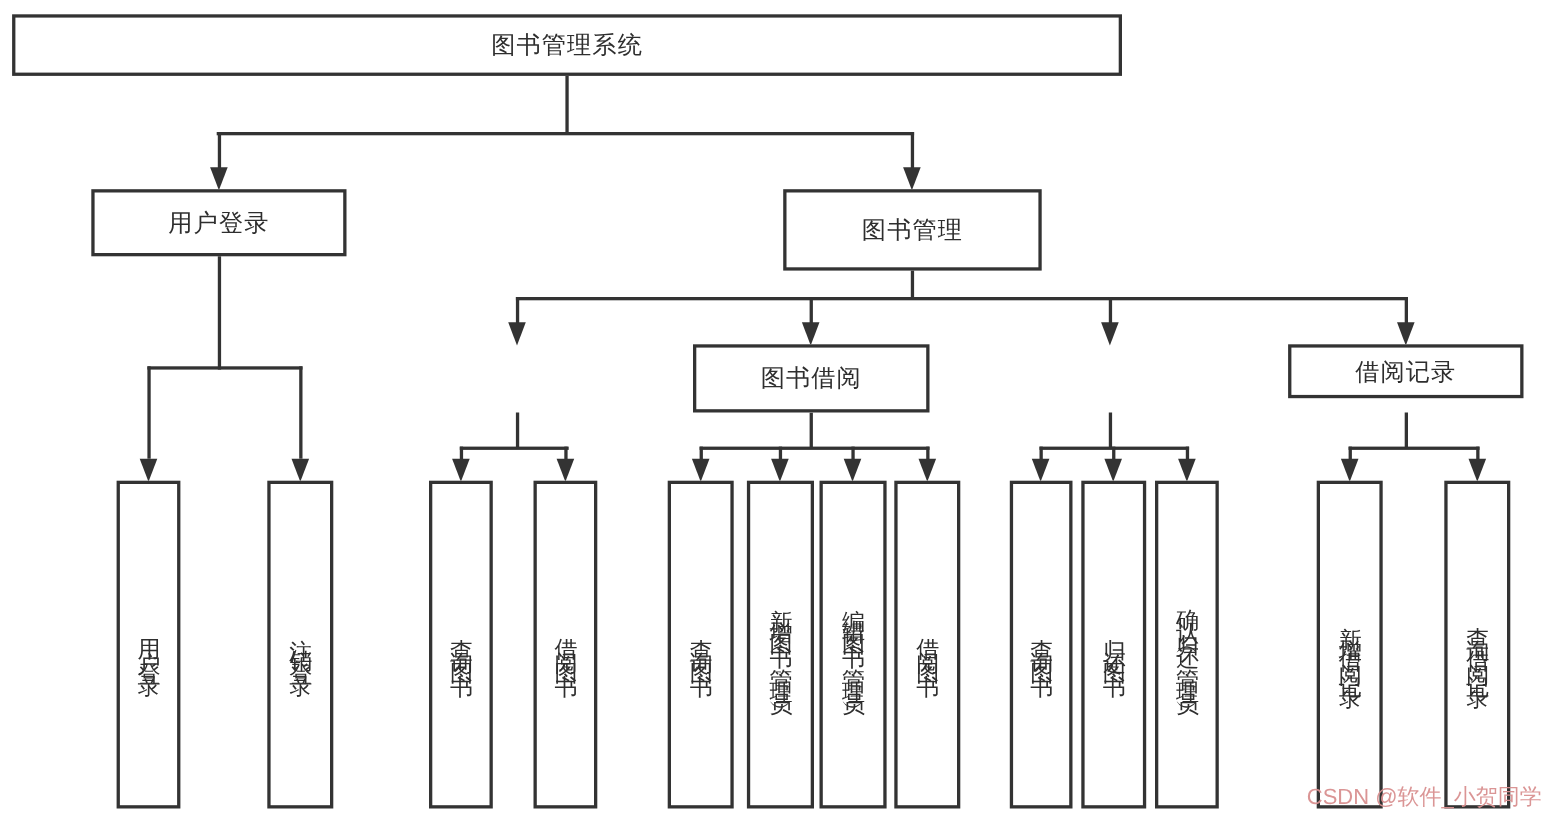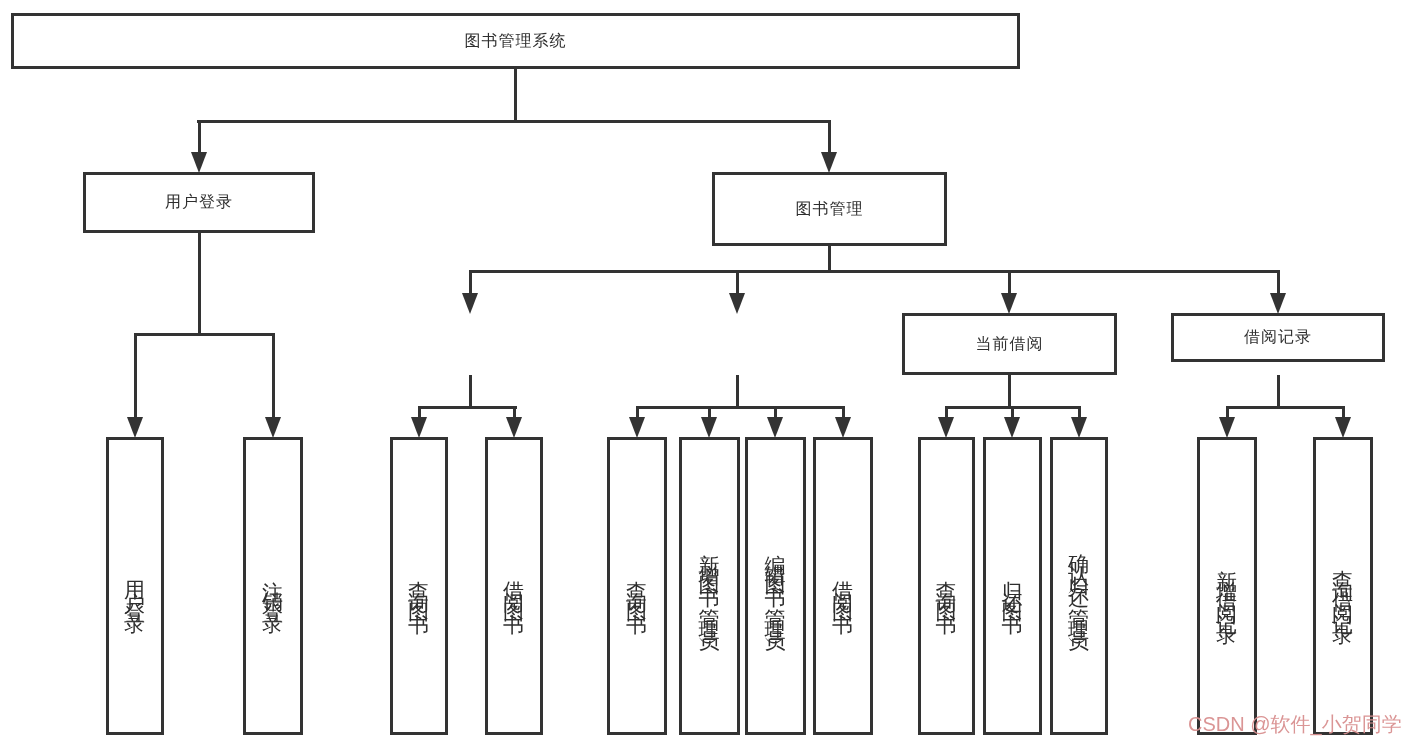--- a/index.html
+++ b/index.html
@@ -21,21 +21,21 @@
   }
   
   .hbox {
     position: absolute;
     box-sizing: border-box;
     border: 3px solid var(--line);
     background: var(--bg);
     display: flex;
     align-items: center;
     justify-content: center;
-    font-size: 16px;
+    font-size: 22px;
     letter-spacing: 1px;
     z-index: 2;
   }
   
   .vbox {
     position: absolute;
     box-sizing: border-box;
     border: 3px solid var(--line);
     background: var(--bg);
     top: 437px;
@@ -85,22 +85,22 @@
     <span>图书管理系统</span>
   </div>
 
   <div class="hbox" style="left:83px; top:172px; width:232px; height:61px;">
     <span>用户登录</span>
   </div>
   <div class="hbox" style="left:712px; top:172px; width:235px; height:74px;">
     <span>图书管理</span>
   </div>
 
-  <div class="hbox" style="left:902px; top:313px; width:215px; height:62px;">
-    <span>当前借阅</span>
+  <div class="hbox" style="left:630px; top:313px; width:215px; height:62px;">
+    <span>图书借阅</span>
   </div>
   <div class="hbox" style="left:1171px; top:313px; width:214px; height:49px;">
     <span>借阅记录</span>
   </div>
 
   <div class="vbox" style="left:106px; width:58px;">
     <span>用户登录</span>
   </div>
   <div class="vbox" style="left:243px; width:60px;">
     <span>注销登录</span>

